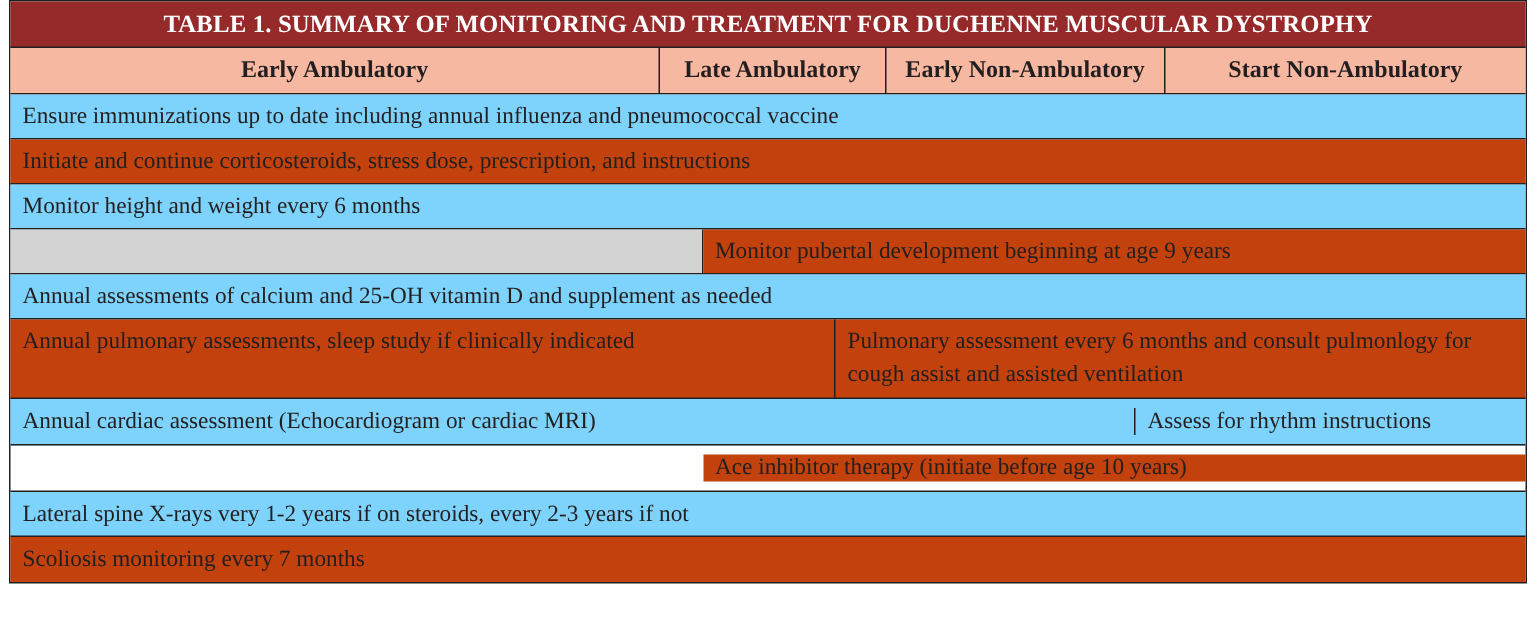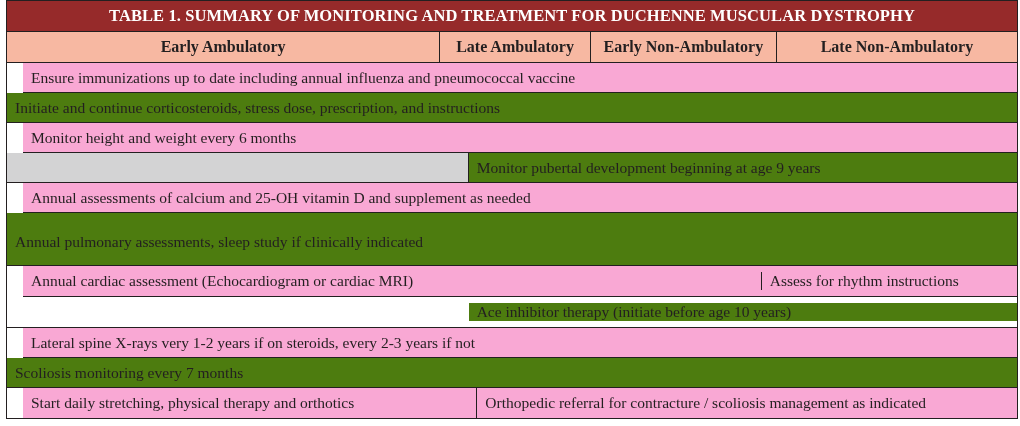--- a/index.html
+++ b/index.html
@@ -5,48 +5,48 @@
   html, body { margin:0; padding:0; background:#ffffff; }
   body { width:1020px; height:426px; position:relative; font-family:"Liberation Sans", "DejaVu Sans", sans-serif; color:#231f20; }
   .tbl { position:absolute; left:6px; top:0; width:1012px; border:1.5px solid #231f20; box-sizing:border-box;font-family:Liberation Serif, serif; }
   .title { background:#962a2a; color:#ffffff; font-weight:bold; font-size:16.5px; text-align:center; height:30px; line-height:30px; border-bottom:1.5px solid #231f20; letter-spacing:0.1px; }
   .row { display:flex; border-bottom:1.2px solid #231f20; box-sizing:border-box; }
   .row:last-child { border-bottom:none; }
   .cell { box-sizing:border-box; padding:0 8px; font-size:15.5px; display:flex; align-items:center; border-right:1.2px solid #231f20; white-space:nowrap; }
   .cell:last-child { border-right:none; }
   .hdr { background:#f7b8a2; height:31px; }
   .hdr .cell { justify-content:center; font-weight:bold; font-size:16px; }
-  .white { background:#f9a8d4;margin-left:16px; }
-  .pink { background:#4d7c0f; }
+  .white { background:#7dd3fc; }
+  .pink { background:#c2410c; }
   .gray { background:#d3d3d4; }
   .r30 { height:30px; }
   .r31 { height:31px;align-items:center; }
   .r53 { height:53px; }
-  .multi { white-space:normal; line-height:22px; align-items:flex-start; padding-top:18px; }
+  .multi { white-space:normal; line-height:22px; align-items:flex-start; padding-top:4px; }
   .c1 { width:468px; }
   .c2 { width:162px; }
   .c3 { width:200px; }
   .c4 { width:259px; }
   .c12 { width:550px; }
   .c34 { width:459px; }
   .c123 { width:750px; }
   .c234 { width:556px; }
   .all { width:1009px; }
 </style>
 </head>
 <body>
 
 <div class="tbl">
   <div class="title">TABLE 1. SUMMARY OF MONITORING AND TREATMENT FOR DUCHENNE MUSCULAR DYSTROPHY</div>
 
   <div class="row hdr">
     <div class="cell c1">Early Ambulatory</div>
     <div class="cell c2">Late Ambulatory</div>
     <div class="cell c3">Early Non-Ambulatory</div>
-    <div class="cell c4">Late Non-Ambulatory</div>
+    <div class="cell c4">Start Non-Ambulatory</div>
   </div>
 
   <div class="row white r30">
     <div class="cell all">Ensure immunizations up to date including annual influenza and pneumococcal vaccine</div>
   </div>
 
   <div class="row pink r30">
     <div class="cell all">Initiate and continue corticosteroids, stress dose, prescription, and instructions</div>
   </div>
 
@@ -58,37 +58,34 @@
     <div class="cell c1 gray"></div>
     <div class="cell c234 pink">Monitor pubertal development beginning at age 9 years</div>
   </div>
 
   <div class="row white r30">
     <div class="cell all">Annual assessments of calcium and 25-OH vitamin D and supplement as needed</div>
   </div>
 
   <div class="row pink r53">
     <div class="cell c12 multi">Annual pulmonary assessments, sleep study if clinically indicated</div>
+    <div class="cell c34 multi">Pulmonary assessment every 6 months and consult pulmonlogy for cough assist and assisted ventilation</div>
   </div>
 
   <div class="row white r31">
     <div class="cell c123">Annual cardiac assessment (Echocardiogram or cardiac MRI)</div>
     <div class="cell c4">Assess for rhythm instructions</div>
   </div>
 
   <div class="row r31">
     <div class="cell c1 gray"></div>
     <div class="cell c234 pink">Ace inhibitor therapy (initiate before age 10 years)</div>
   </div>
 
   <div class="row white r30">
     <div class="cell all">Lateral spine X-rays very 1-2 years if on steroids, every 2-3 years if not</div>
   </div>
 
   <div class="row pink r30">
     <div class="cell c34">Scoliosis monitoring every 7 months</div>
   </div>
 
-  <div class="row white r30">
-    <div class="cell c1">Start daily stretching, physical therapy and orthotics</div>
-    <div class="cell c234">Orthopedic referral for contracture / scoliosis management as indicated</div>
-  </div>
 </div>
 
 </body></html>

